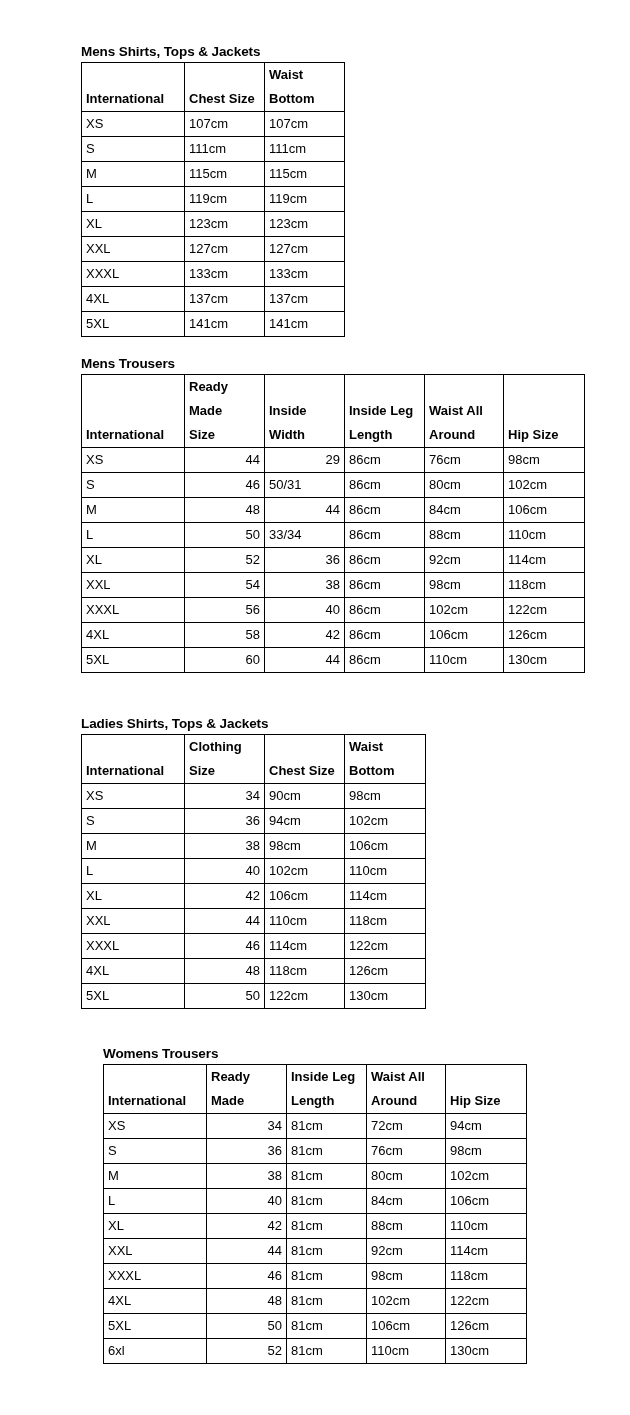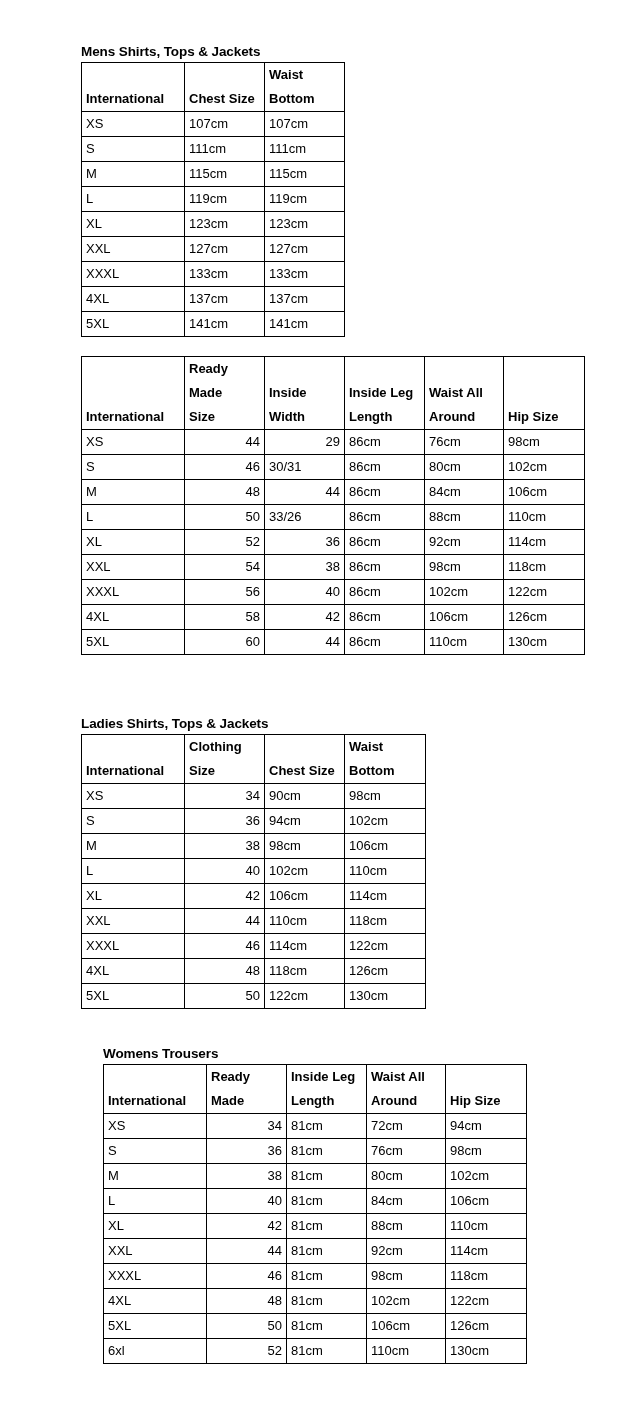--- a/index.html
+++ b/index.html
@@ -144,20 +144,21 @@
             </tr>
             <tr>
               <td class="txt">5XL</td>
               <td class="txt">141cm</td>
               <td class="txt">141cm</td>
             </tr>
           </tbody>
         </table>
       </div>
       <div class="section" style="top: 340px;">
+        <div class="section-title">Mens Trousers</div>
         <table class="sizes">
           <colgroup>
             <col style="width: 103px;">
             <col style="width: 80px;">
             <col style="width: 80px;">
             <col style="width: 80px;">
             <col style="width: 79px;">
             <col style="width: 81px;">
           </colgroup>
           <thead>
@@ -192,37 +193,37 @@
               <td class="txt">XS</td>
               <td class="num">44</td>
               <td class="num">29</td>
               <td class="txt">86cm</td>
               <td class="txt">76cm</td>
               <td class="txt">98cm</td>
             </tr>
             <tr>
               <td class="txt">S</td>
               <td class="num">46</td>
-              <td class="txt">30/31</td>
+              <td class="txt">50/31</td>
               <td class="txt">86cm</td>
               <td class="txt">80cm</td>
               <td class="txt">102cm</td>
             </tr>
             <tr>
               <td class="txt">M</td>
               <td class="num">48</td>
               <td class="num">44</td>
               <td class="txt">86cm</td>
               <td class="txt">84cm</td>
               <td class="txt">106cm</td>
             </tr>
             <tr>
               <td class="txt">L</td>
               <td class="num">50</td>
-              <td class="txt">33/26</td>
+              <td class="txt">33/34</td>
               <td class="txt">86cm</td>
               <td class="txt">88cm</td>
               <td class="txt">110cm</td>
             </tr>
             <tr>
               <td class="txt">XL</td>
               <td class="num">52</td>
               <td class="num">36</td>
               <td class="txt">86cm</td>
               <td class="txt">92cm</td>

